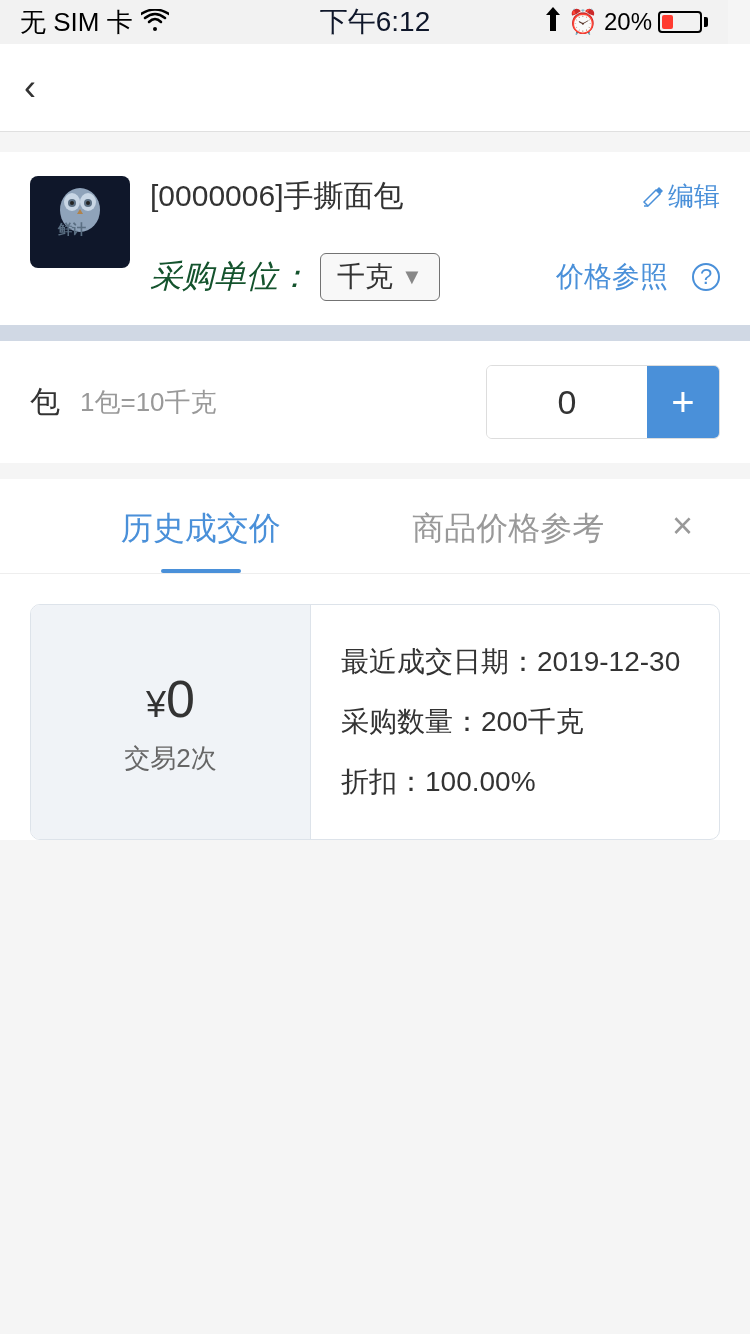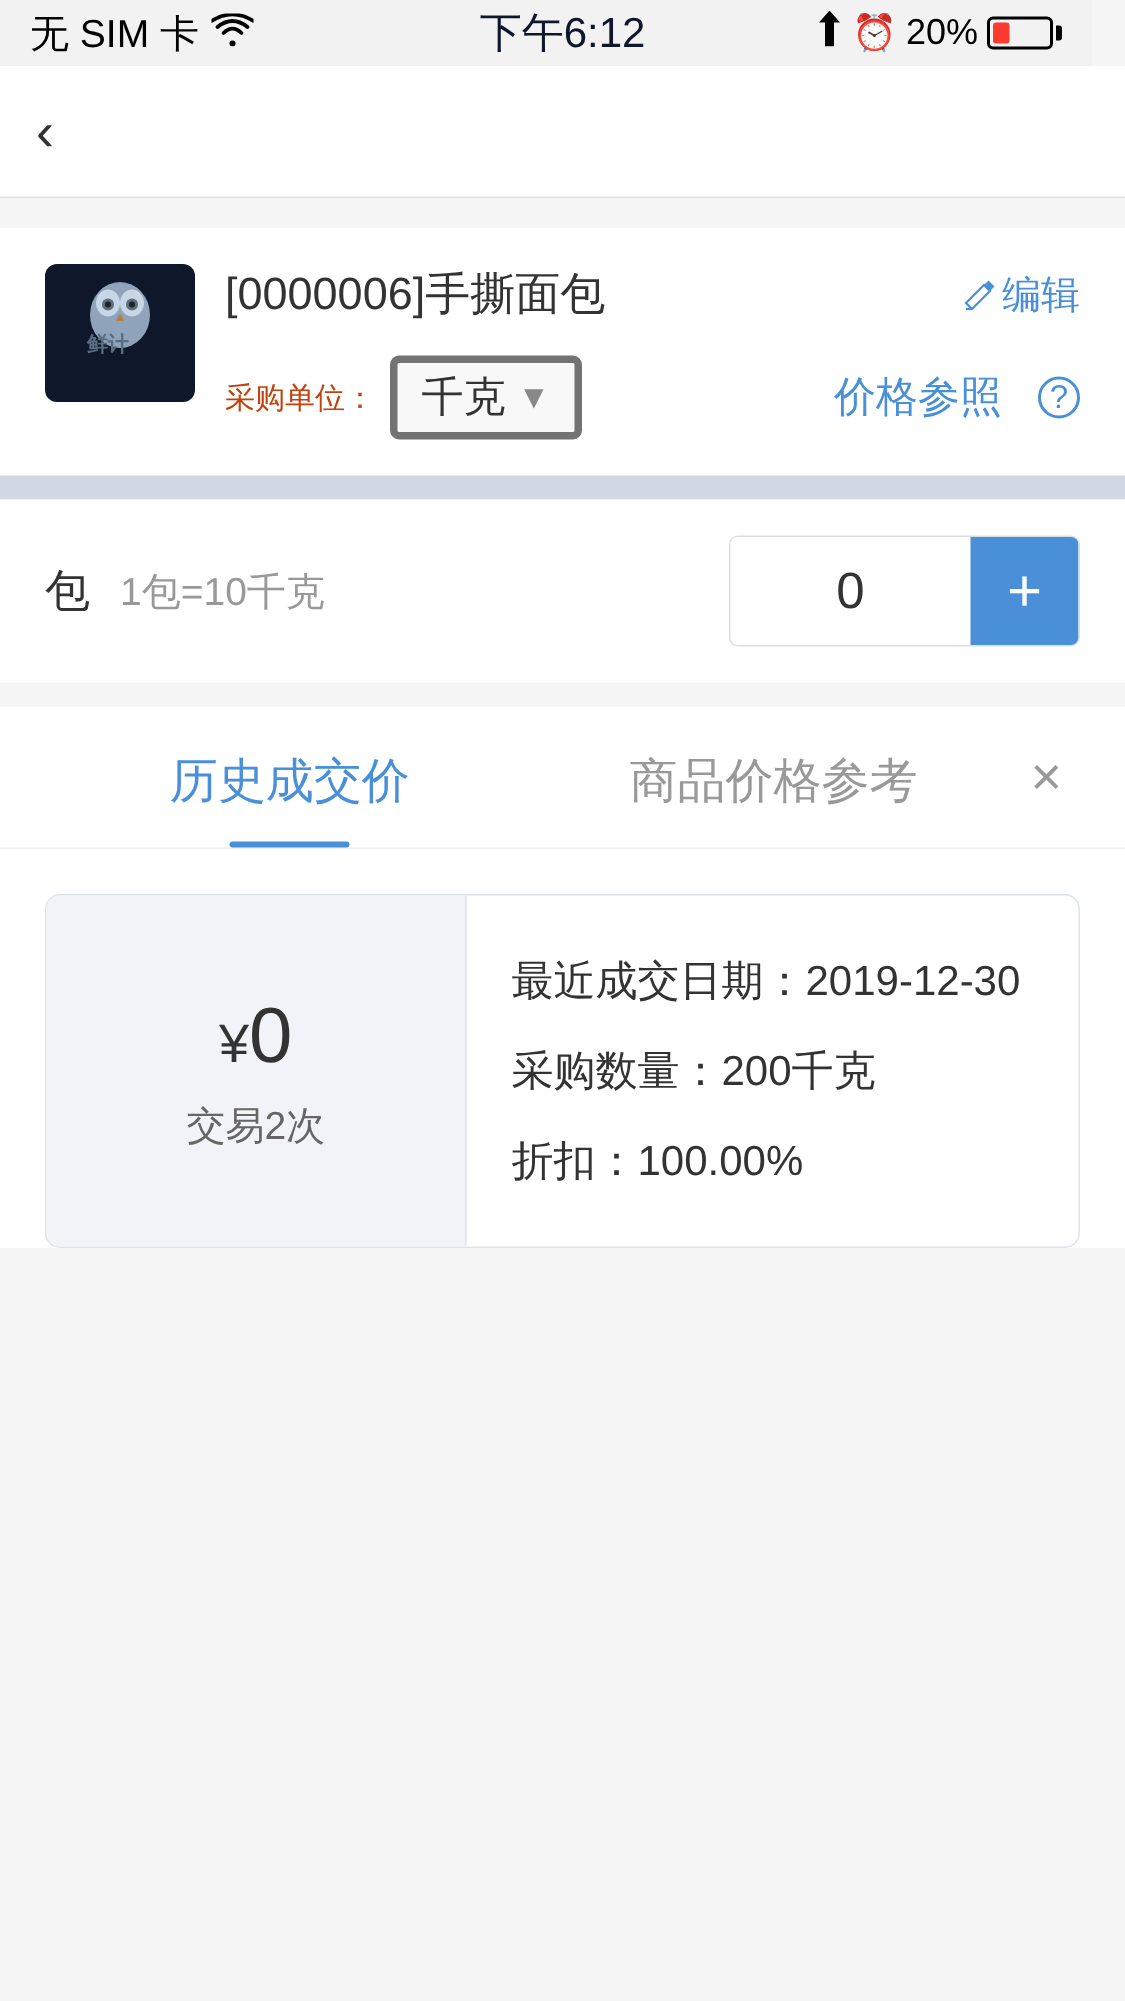--- a/index.html
+++ b/index.html
@@ -119,47 +119,48 @@
       font-size: 42px;
       color: #7a8a9a;
     }
     .product-info {
       flex: 1;
     }
     .product-header {
       display: flex;
       justify-content: space-between;
       align-items: center;
-      margin-bottom: 20px;
+      margin-bottom: 36px;
     }
     .product-name {
       font-size: 30px;
       color: #333;
       font-weight: 500;
     }
     .edit-link {
       font-size: 26px;
       color: #4a90d9;
       display: flex;
       align-items: center;
       gap: 4px;
     }
     .product-row {
       display: flex;
       align-items: center;
       justify-content: space-between;
     }
     .unit-label {
-      font-size: 20px;
-      color: #c2410c;
+      font-size: 32px;
+      color: #14532d;
+      font-style: italic;
     }
     .unit-select {
       display: flex;
       align-items: center;
-      border: 5px solid #737373;
+      border: 1px solid #737373;
       border-radius: 6px;
       padding: 4px 16px;
       background: #f8f8f8;
       font-size: 28px;
       color: #333;
       gap: 8px;
     }
     .price-ref {
       font-size: 28px;
       color: #4a90d9;
@@ -237,21 +238,21 @@
     
     .tabs-section {
       background: #fff;
       margin-top: 16px;
     }
     .tabs-header {
       display: flex;
       align-items: center;
       border-bottom: 1px solid #eee;
       position: relative;
-      padding: 0 32px;
+      padding: 0 47px;
     }
     .tab-item {
       flex: 1;
       text-align: center;
       padding: 28px 0 22px;
       font-size: 32px;
       color: #999;
       position: relative;
       cursor: pointer;
     }

